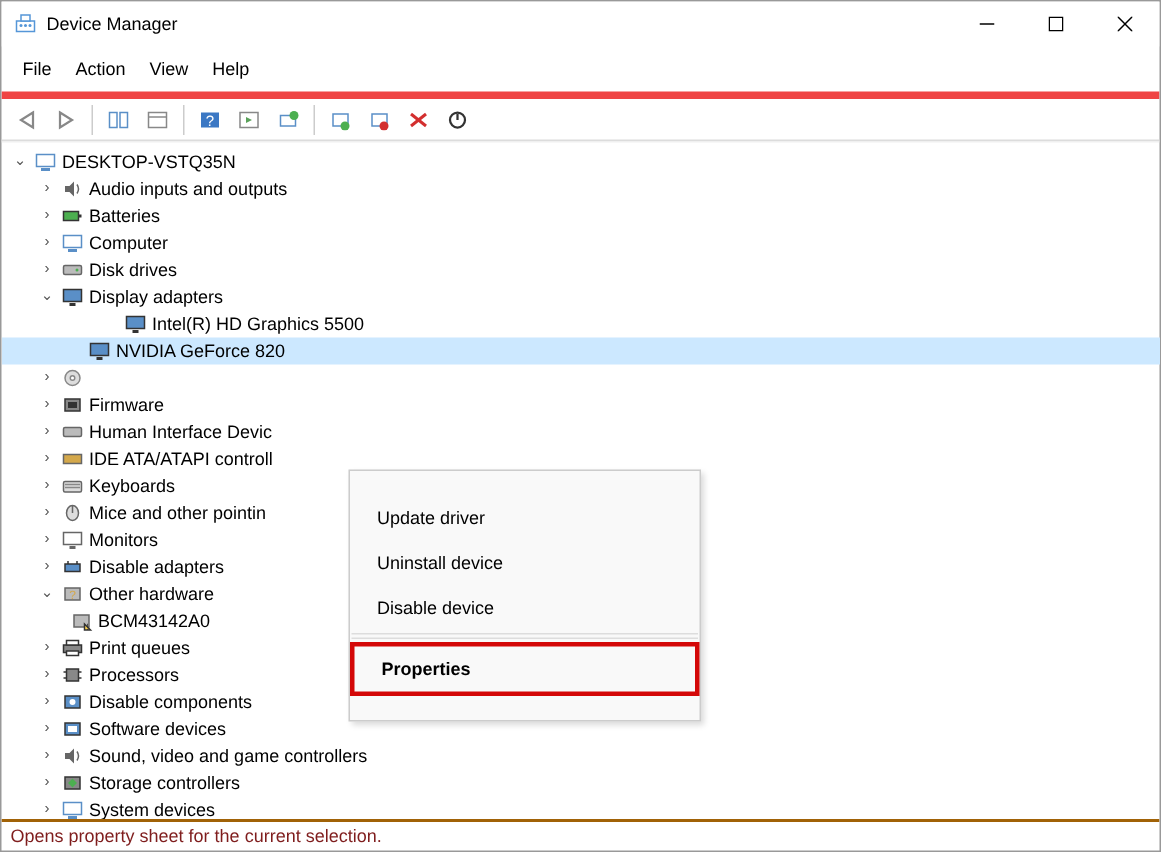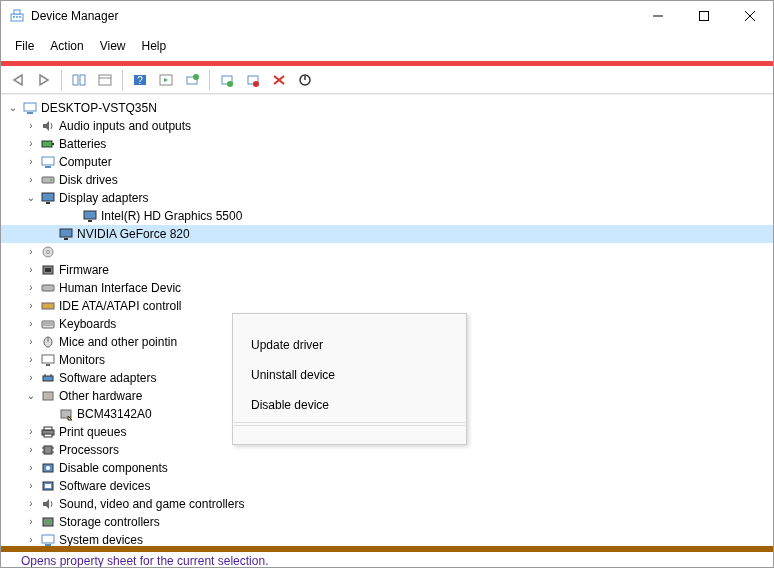--- a/index.html
+++ b/index.html
@@ -16,21 +16,21 @@
 .toolbar .sep { width: 1px; height: 20px; background: #ccc; margin: 0 2px; }
 .tree-container { height: 452px; overflow: auto; border-top: 1px solid #f0f0f0; font-size: 12px; padding-top: 4px; position: relative; }
 .node { display: flex; align-items: center; height: 18px; line-height: 18px; white-space: nowrap; }
 .expander { width: 16px; text-align: center; color: #555; font-size: 10px; cursor: default; }
 .icon-slot { width: 18px; height: 16px; display: flex; align-items: center; justify-content: center; margin-right: 2px; }
 .sel { background: #cce8ff; }
 .context-menu { position: absolute; top: 218px; left: 190px; width: 235px; background: #f9f9f9; border: 1px solid #ccc; box-shadow: 2px 2px 4px rgba(0,0,0,.15); font-size: 12px; padding: 16px 0; margin-left: 41px; }
 .context-menu .mi { padding: 8px 18px; }
 .context-menu .msep { height: 1px; background: #ddd; margin: 2px 1px; }
 .highlight-box { border: 3px solid #d40808; }
-.statusbar { height: 22px; border-top: 6px solid #a16207; font-size: 12px; padding: 2px 20px; color: #4c1d95; }
+.statusbar { height: 22px; border-top: 2px solid #a16207; font-size: 12px; padding: 2px 6px; color: #7f1d1d; }
 svg { display: block; }
 </style>
 </head>
 <body>
 
 <div class="titlebar">
   <span class="icon">
     <svg width="16" height="16">
         <rect x="2" y="6" width="12" height="7" fill="#fff" stroke="#5596d8"></rect>
         <rect x="5" y="2" width="6" height="4" fill="#fff" stroke="#5596d8"></rect>
@@ -302,35 +302,35 @@
 
   <div class="node" style="padding-left:22px">
     <span class="expander">›</span>
     <span class="icon-slot">
         <svg width="16" height="14">
           <rect x="3" y="5" width="10" height="5" fill="#5a8fc7" stroke="#333"></rect>
           <line x1="5" y1="3" x2="5" y2="5" stroke="#333"></line>
           <line x1="11" y1="3" x2="11" y2="5" stroke="#333"></line>
         </svg>
       </span>
-    <span>Software adapters</span>
+    <span>Disable adapters</span>
   </div>
 
   <div class="node" style="padding-left:22px">
     <span class="expander">⌄</span>
     <span class="icon-slot">
         <svg width="16" height="14">
           <rect x="3" y="3" width="10" height="8" fill="#bbb" stroke="#666"></rect>
           <text x="8" y="10" text-anchor="middle" font-size="8" fill="#d4a84b">?</text>
         </svg>
       </span>
     <span>Other hardware</span>
   </div>
 
-  <div class="node" style="padding-left:56px">
+  <div class="node" style="padding-left:44px">
     <span class="icon-slot">
         <svg width="16" height="14">
           <rect x="3" y="3" width="10" height="8" fill="#bbb" stroke="#666"></rect>
           <path d="M10 9 L14 13 L10 13 Z" fill="#ffd54f" stroke="#333"></path>
           <text x="12" y="13" text-anchor="middle" font-size="6" fill="#333">!</text>
         </svg>
       </span>
     <span>BCM43142A0</span>
   </div>
 
@@ -414,19 +414,20 @@
       </span>
     <span>System devices</span>
   </div>
 
   <div class="context-menu">
     <div class="mi">Update driver</div>
     <div class="mi">Uninstall device</div>
     <div class="mi">Disable device</div>
     <div class="msep"></div>
     <div class="msep"></div>
+    <div class="mi highlight-box" style="font-weight:bold">Properties</div>
   </div>
 
 </div>
 
 <div class="statusbar">
   <span>Opens property sheet for the current selection.</span>
 </div>
 
 </body></html>

